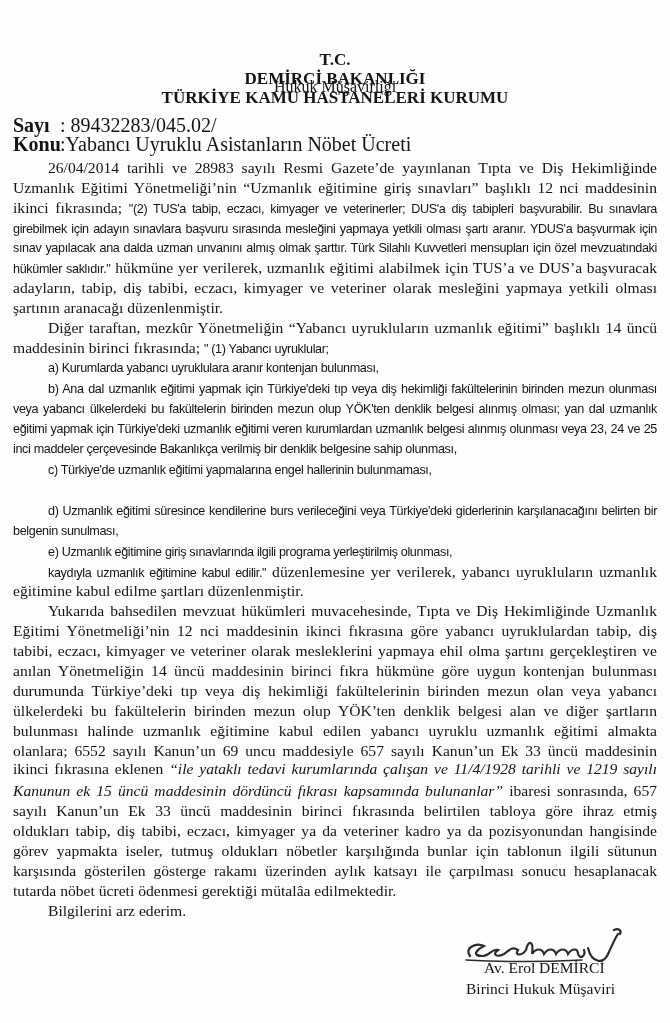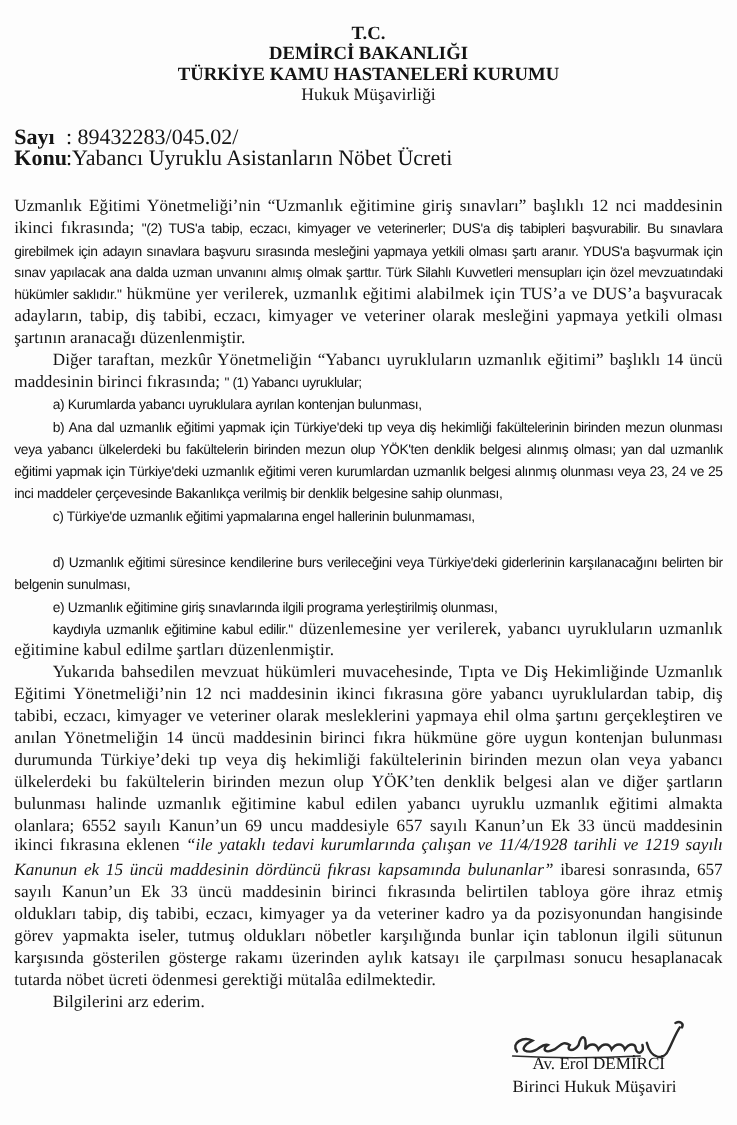--- a/index.html
+++ b/index.html
@@ -1,19 +1,19 @@
 <!DOCTYPE html>
 <html><head>
 <meta charset="utf-8">
 <style>
   html, body { margin: 0; padding: 0; background: #ffffff; }
   body { width: 670px; height: 1023px; position: relative; overflow: hidden; color: #141414; }
   .page { position: absolute; left: 0; top: 0; width: 670px; height: 1023px; background: #fdfdfd; }
   .hdr { position: absolute; left: 0; width: 670px; text-align: center; font-family: "Liberation Serif", "DejaVu Serif", serif; white-space: nowrap; }
-  .hdr.b { font-weight: bold; font-size: 17px; }
+  .hdr.b { font-weight: bold; font-size: 17px; margin-top: 30px; }
   .hdr.n { font-size: 16px; }
   .meta { position: absolute; left: 13px; font-family: "Liberation Serif", serif; font-size: 20px; white-space: nowrap; }
   .meta .k { font-weight: bold; display: inline-block; width: 47px; }
   .ln { position: absolute; left: 13px; width: 644px; white-space: nowrap; height: 20px; line-height: 20px; }
   .ln.ind { left: 48px; width: 609px; }
   .ln.just { text-align-last: justify; text-align: justify; }
   .serif { font-family: "Liberation Serif", "DejaVu Serif", serif; font-size: 15.6px; }
   .sans { font-family: "Liberation Sans", "DejaVu Sans", sans-serif; font-size: 12.6px; letter-spacing: -0.35px; }
   .mix .s { font-family: "Liberation Sans", sans-serif; font-size: 12.6px; letter-spacing: -0.35px; }
   .mix .r { font-family: "Liberation Serif", serif; font-size: 15.6px; }
@@ -32,31 +32,32 @@
   <div class="hdr b" style="top:58px;">TÜRKİYE KAMU HASTANELERİ KURUMU</div>
   <div class="hdr n" style="top:78px;">Hukuk Müşavirliği</div>
 
   <div class="meta" style="top:114px;">
     <span class="k">Sayı</span><span>: 89432283/045.02/</span>
   </div>
   <div class="meta" style="top:133px;">
     <span class="k">Konu</span><span>:Yabancı Uyruklu Asistanların Nöbet Ücreti</span>
   </div>
 
+  <div class="ln ind just serif" style="top:158px;">26/04/2014 tarihli ve 28983 sayılı Resmi Gazete’de yayınlanan Tıpta ve Diş Hekimliğinde</div>
   <div class="ln just serif" style="top:178px;">Uzmanlık Eğitimi Yönetmeliği’nin “Uzmanlık eğitimine giriş sınavları” başlıklı 12 nci maddesinin</div>
   <div class="ln just mix" style="top:198px;"><span class="r">ikinci fıkrasında; </span><span class="s">"(2) TUS'a tabip, eczacı, kimyager ve veterinerler; DUS'a diş tabipleri başvurabilir. Bu sınavlara</span></div>
   <div class="ln just sans" style="top:219px;">girebilmek için adayın sınavlara başvuru sırasında mesleğini yapmaya yetkili olması şartı aranır. YDUS'a başvurmak için</div>
   <div class="ln just sans" style="top:238px;">sınav yapılacak ana dalda uzman unvanını almış olmak şarttır. Türk Silahlı Kuvvetleri mensupları için özel mevzuatındaki</div>
   <div class="ln just mix" style="top:258px;"><span class="s">hükümler saklıdır."</span><span class="r"> hükmüne yer verilerek, uzmanlık eğitimi alabilmek için TUS’a ve DUS’a başvuracak</span></div>
   <div class="ln just serif" style="top:278px;">adayların, tabip, diş tabibi, eczacı, kimyager ve veteriner olarak mesleğini yapmaya yetkili olması</div>
   <div class="ln serif" style="top:298px;">şartının aranacağı düzenlenmiştir.</div>
 
   <div class="ln ind just serif" style="top:318px;">Diğer taraftan, mezkûr Yönetmeliğin “Yabancı uyrukluların uzmanlık eğitimi” başlıklı 14 üncü</div>
   <div class="ln mix" style="top:338px;"><span class="r">maddesinin birinci fıkrasında; </span><span class="s">" (1) Yabancı uyruklular;</span></div>
-  <div class="ln ind sans" style="top:358px;">a) Kurumlarda yabancı uyruklulara ayrılan kontenjan bulunması,</div>
+  <div class="ln ind sans" style="top:358px;">a) Kurumlarda yabancı uyruklulara aranır kontenjan bulunması,</div>
   <div class="ln ind just sans" style="top:379px;">b) Ana dal uzmanlık eğitimi yapmak için Türkiye'deki tıp veya diş hekimliği fakültelerinin birinden mezun olunması</div>
   <div class="ln just sans" style="top:399px;">veya yabancı ülkelerdeki bu fakültelerin birinden mezun olup YÖK'ten denklik belgesi alınmış olması; yan dal uzmanlık</div>
   <div class="ln just sans" style="top:419px;">eğitimi yapmak için Türkiye'deki uzmanlık eğitimi veren kurumlardan uzmanlık belgesi alınmış olunması veya 23, 24 ve 25</div>
   <div class="ln sans" style="top:439px;">inci maddeler çerçevesinde Bakanlıkça verilmiş bir denklik belgesine sahip olunması,</div>
   <div class="ln ind sans" style="top:460px;">c) Türkiye'de uzmanlık eğitimi yapmalarına engel hallerinin bulunmaması,</div>
   <div class="ln ind just sans" style="top:501px;">d) Uzmanlık eğitimi süresince kendilerine burs verileceğini veya Türkiye'deki giderlerinin karşılanacağını belirten bir</div>
   <div class="ln sans" style="top:521px;">belgenin sunulması,</div>
   <div class="ln ind sans" style="top:542px;">e) Uzmanlık eğitimine giriş sınavlarında ilgili programa yerleştirilmiş olunması,</div>
   <div class="ln ind just mix" style="top:562px;"><span class="s">kaydıyla uzmanlık eğitimine kabul edilir."</span><span class="r"> düzenlemesine yer verilerek, yabancı uyrukluların uzmanlık</span></div>
   <div class="ln serif" style="top:581px;">eğitimine kabul edilme şartları düzenlenmiştir.</div>

